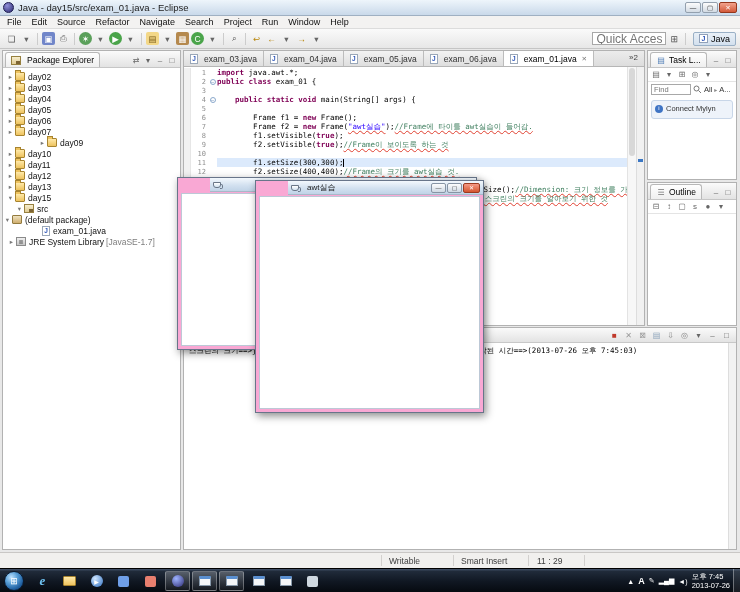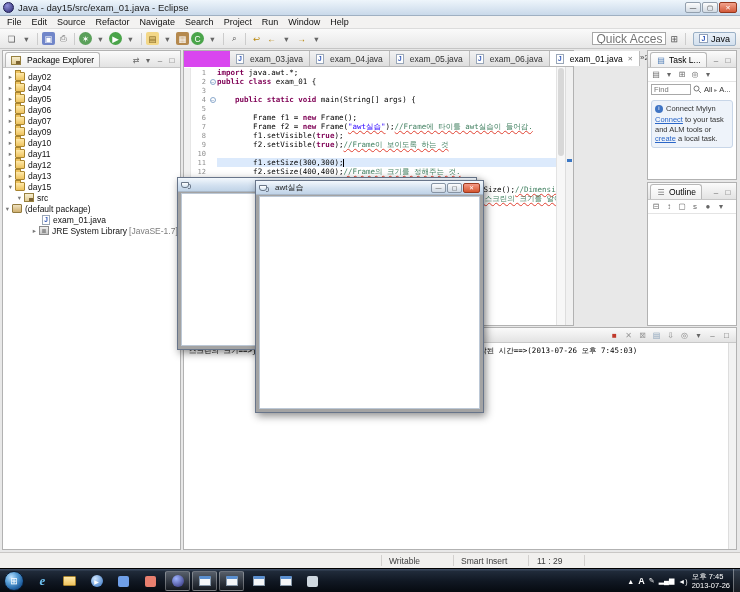--- a/index.html
+++ b/index.html
@@ -68,21 +68,21 @@
   .ic-jfile{width:8px;height:10px;background:#fff;border:1px solid #9aa7b8;color:#2d55b8;
     font-weight:bold;font-size:6.5px;}
   .ic-library{background:linear-gradient(#f0f0f0,#c6c6c6);border:1px solid #8a8a8a;color:#555;font-size:6px;}
   .ic-class{width:9px;height:9px;border-radius:50%;color:#fff;font-size:6px;font-weight:bold;
     background:radial-gradient(circle at 35% 30%,#9fd89f,#3d8b3d);border:1px solid #2c6b2c;}
   .ic-method-static{width:8px;height:8px;border-radius:50%;
     background:radial-gradient(circle at 35% 30%,#9fd89f,#3d8b3d);border:1px solid #2c6b2c;}
   .ic-method-static::after{content:"S";position:absolute;right:-4px;top:-4px;color:#c00;font-size:5px;font-weight:bold;}
 
   
-  .editor{position:absolute;left:183px;top:50px;width:391px;height:276px;background:#d946ef;border:1px solid #b2b2b2;padding-left:46px;}
+  .editor{position:absolute;left:183px;top:50px;width:462px;height:276px;background:#a21caf;border:1px solid #b2b2b2;}
   .etabbar{height:16px;display:flex;align-items:stretch;background:linear-gradient(#ececec,#dddddd);
     border-bottom:1px solid #b6b6b6;}
   .etab{display:flex;align-items:center;gap:3px;padding:0 6px;font-size:8.5px;color:#333;
     background:linear-gradient(#f3f3f3,#dedede);border-right:1px solid #bcbcbc;white-space:nowrap;}
   .etab.active{background:#fff;color:#000;}
   .tclose{font-size:6.5px;color:#777;margin-left:2px;}
   .eoverflow{margin-left:auto;font-size:8px;color:#444;padding:2px 6px 0 0;}
   .ebody{position:absolute;left:0;top:16px;right:0;bottom:0;background:#fff;overflow:hidden;}
   .codewrap{position:absolute;left:0;top:1px;right:0;}
   .cl{display:flex;height:9px;font:7.5px "DejaVu Sans Mono",monospace;align-items:center;}
@@ -127,22 +127,22 @@
 
   .view-ol{left:647px;top:182px;width:90px;height:144px;}
 
   
   .statusbar{position:absolute;left:0;top:552px;right:0;height:16px;background:#f1f0ee;
     border-top:1px solid #c9c7c5;font-size:8.5px;color:#3d3d3d;}
   .sbitem{position:absolute;top:3px;}
   .sbsep{position:absolute;top:2px;width:1px;height:11px;background:#d2d0ce;}
 
   
-  .awtwin{position:absolute;border:1px solid #68758a;background:#a3a3a3;
-    box-shadow:2px 3px 8px rgba(0,0,0,.45);z-index:5;}
+  .awtwin{position:absolute;border:1px solid #68758a;background:#f9a8d4;
+    box-shadow:2px 3px 8px rgba(0,0,0,.45);z-index:5;padding-left:32px;}
   .awt-title{height:14px;display:flex;align-items:center;padding:0 3px;gap:3px;
     background:linear-gradient(#f3f8fd,#d3e1f0 55%,#c0d3e7);font-size:8px;color:#1a1a1a;
     border-bottom:1px solid #a9b8c9;}
   .cupico{width:8px;height:6px;border:1px solid #6a7788;border-radius:0 0 3px 3px;
     background:linear-gradient(#ffffff,#cfe0ef);position:relative;flex:none;margin-right:5px;}
   .cupico::after{content:"";position:absolute;right:-3px;top:1px;width:2px;height:3px;
     border:1px solid #6a7788;border-left:none;border-radius:0 2px 2px 0;}
   .awt-btns{margin-left:auto;display:flex;gap:1px;}
   .abtn{width:15px;height:10px;border:1px solid #8794a4;border-radius:2px;font-size:6px;line-height:8px;
     text-align:center;color:#333;background:linear-gradient(#fdfdfd,#cfd9e4);}
@@ -261,38 +261,43 @@
       </div>
       <div class="tree" id="pkg-tree">
           <span class="trow" style="padding-left: 3px;">
             <span class="arrow">▸</span>
             <span class="ic ic-project"></span>
             <span class="tlabel">day02</span>
           </span>
           <span class="trow" style="padding-left: 3px;">
             <span class="arrow">▸</span>
             <span class="ic ic-project"></span>
+            <span class="tlabel">day03</span>
+          </span>
+          <span class="trow" style="padding-left: 3px;">
+            <span class="arrow">▸</span>
+            <span class="ic ic-project"></span>
             <span class="tlabel">day04</span>
           </span>
           <span class="trow" style="padding-left: 3px;">
             <span class="arrow">▸</span>
             <span class="ic ic-project"></span>
             <span class="tlabel">day05</span>
           </span>
           <span class="trow" style="padding-left: 3px;">
             <span class="arrow">▸</span>
             <span class="ic ic-project"></span>
             <span class="tlabel">day06</span>
           </span>
           <span class="trow" style="padding-left: 3px;">
             <span class="arrow">▸</span>
             <span class="ic ic-project"></span>
             <span class="tlabel">day07</span>
           </span>
-          <span class="trow" style="padding-left: 3px;">
+          <span class="trow" style="padding-left: 3px; margin-left: 32px;">
             <span class="arrow">▸</span>
             <span class="ic ic-project"></span>
             <span class="tlabel">day09</span>
           </span>
           <span class="trow" style="padding-left: 3px;">
             <span class="arrow">▸</span>
             <span class="ic ic-project"></span>
             <span class="tlabel">day10</span>
           </span>
           <span class="trow" style="padding-left: 3px;">
@@ -323,21 +328,21 @@
           <span class="trow" style="">
             <span class="arrow">▾</span>
             <span class="ic ic-package"></span>
             <span class="tlabel">(default package)</span>
           </span>
           <span class="trow" style="padding-left: 30px;">
             <span class="arrow"></span>
             <span class="ic ic-jfile">J</span>
             <span class="tlabel">exam_01.java</span>
           </span>
-          <span class="trow" style="padding-left: 27px;">
+          <span class="trow" style="padding-left: 4px;">
             <span class="arrow">▸</span>
             <span class="ic ic-library">≣</span>
             <span class="tlabel">JRE System Library</span>
             <span class="tsuffix">[JavaSE-1.7]</span>
           </span>
         </div>
     </div>
 
     <div class="editor">
       <div class="etabbar">
@@ -435,21 +440,21 @@
             <span class="cl hl">
               <span class="ann"></span>
               <span class="ln">11</span>
               <span class="fd"></span>
               <span class="ct"><span class="sg-pl">        f1.setSize(300,300);</span><span class="caret"></span></span>
             </span>
             <span class="cl">
               <span class="ann"></span>
               <span class="ln">12</span>
               <span class="fd"></span>
-              <span class="ct"><span class="sg-pl">        f2.setSize(400,400);</span><span class="sg-cm sp">//Frame의 크기를 정해주는 것.</span></span>
+              <span class="ct"><span class="sg-pl">        f2.setSize(400,400);</span><span class="sg-cm sp">//Frame의 크기를 awt실습 것.</span></span>
             </span>
             <span class="cl">
               <span class="ann"></span>
               <span class="ln">13</span>
               <span class="fd"></span>
               <span class="ct"></span>
             </span>
             <span class="cl">
               <span class="ann"></span>
               <span class="ln">14</span>
@@ -514,21 +519,20 @@
         </svg>
         <span>All</span>
         <span style="color:#888;font-size:6px">▸</span>
         <span>A...</span>
       </div>
       <div class="mylyn">
         <div class="myhead">
           <span class="infoico">i</span>
           <span>Connect Mylyn</span>
         </div>
-        <div id="mylyn-body"><span class="lnk">Connect</span><span> to your task and ALM tools or </span><span class="lnk">create</span><span> a local task.</span></div>
       </div>
     </div>
 
     <div class="view view-ol">
       <div class="vhead">
         <span class="vtab">
           <span class="vic" style="color:#777">☰</span>
           <span>Outline</span>
         </span>
         <span class="vicons" id="ol-hicons">

